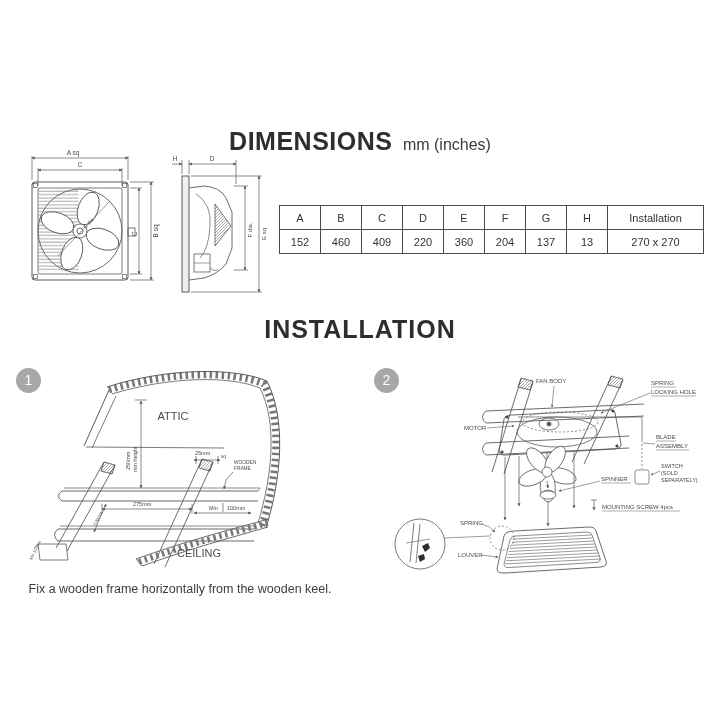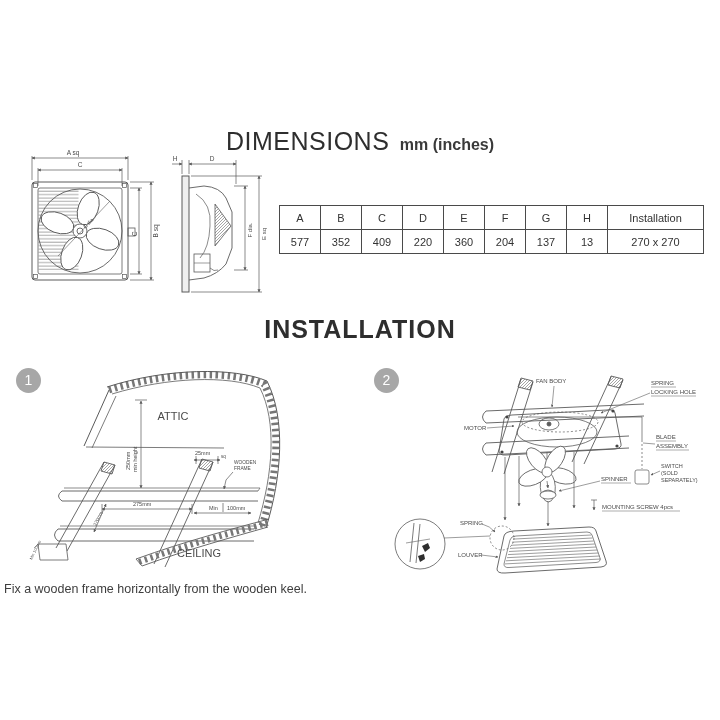--- a/index.html
+++ b/index.html
@@ -3,22 +3,22 @@
 <meta charset="utf-8">
 <style>
   * { margin:0; padding:0; box-sizing:border-box; }
   html,body { background:#ffffff; }
   .page {
     position:relative; width:720px; height:720px; background:#ffffff;
     font-family:"Liberation Sans", sans-serif; color:#333; overflow:hidden;
   }
   
   .dim-header { position:absolute; top:127px; left:0; width:720px; text-align:center; }
-  .dim-title  { font-size:25px; font-weight:400; color:#2e2e2e; letter-spacing:0.5px; }
-  .dim-unit   { font-size:16px; font-weight:700; color:#3a3a3a; margin-left:6px; }
+  .dim-title  { font-size:25px; font-weight:700; color:#2e2e2e; letter-spacing:0.5px; }
+  .dim-unit   { font-size:16px; font-weight:400; color:#3a3a3a; margin-left:6px; }
   .install-header { position:absolute; top:315px; left:0; width:720px; text-align:center; }
   .install-title  { font-size:25px; font-weight:700; color:#2e2e2e; letter-spacing:1px; }
 
   
   .front-view { position:absolute; left:18px; top:146px; }
   .side-view  { position:absolute; left:170px; top:146px; }
   svg text { font-family:"Liberation Sans", sans-serif; fill:#4a4a4a; }
 
   
   .dim-table { position:absolute; left:279px; top:205px; width:424px;
@@ -34,21 +34,21 @@
   .step { position:absolute; top:358px; width:352px; height:252px; }
   .step-1 { left:4px; }
   .step-2 { left:362px; }
   .step-badge {
     position:absolute; left:12px; top:10px; width:25px; height:25px;
     border-radius:50%; background:#a7a7a7; color:#ffffff;
     font-size:14px; line-height:25px; text-align:center; font-weight:400;
   }
   .step-svg { position:absolute; left:2px; top:2px; }
   .step-caption {
-    position:absolute; top:224px; left:0; width:100%; 
+    position:absolute; top:224px; left:0; width:100%; text-align:center;
     font-size:12.5px; color:#3d3d3d;
   }
 </style>
 </head>
 <body>
 
 <div class="page">
 
   <div class="dim-header">
     <span class="dim-title">DIMENSIONS</span>
@@ -162,22 +162,22 @@
       <td>B</td>
       <td>C</td>
       <td>D</td>
       <td>E</td>
       <td>F</td>
       <td>G</td>
       <td>H</td>
       <td>Installation</td>
     </tr>
     <tr>
-      <td>577</td>
-      <td>352</td>
+      <td>152</td>
+      <td>460</td>
       <td>409</td>
       <td>220</td>
       <td>360</td>
       <td>204</td>
       <td>137</td>
       <td>13</td>
       <td>270 x 270</td>
     </tr>
   </tbody>
     </table>

